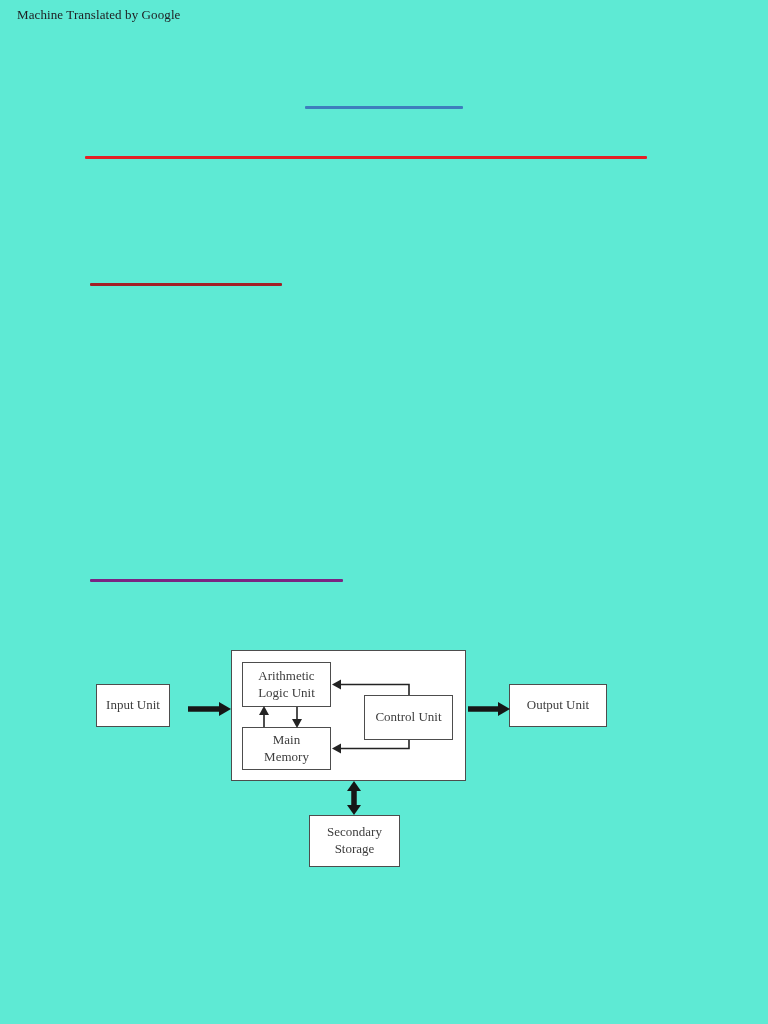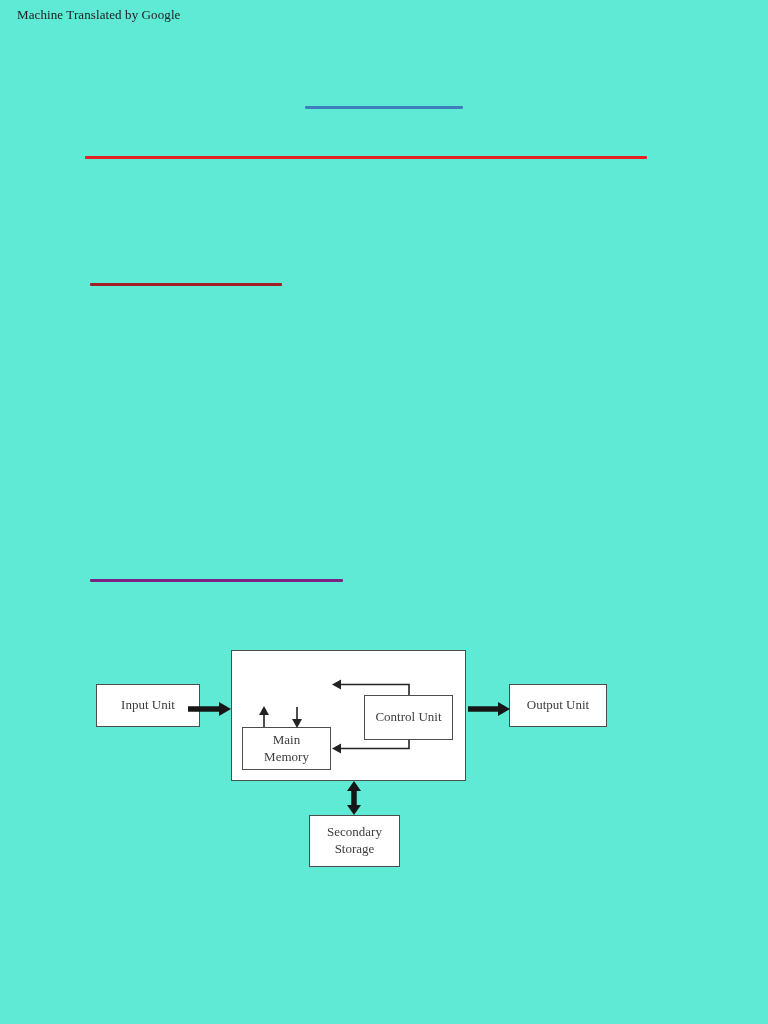--- a/index.html
+++ b/index.html
@@ -29,21 +29,21 @@
   .cpu-box {
     position:absolute; left:231px; top:650px; width:235px; height:131px;
     border:1px solid #4d4d4d; background:#ffffff;
   }
   .box {
     position:absolute; border:1px solid #4d4d4d; background:#ffffff;
     display:flex; align-items:center; justify-content:center;
     text-align:center; font-size:13px; color:#3d3d3d;
     line-height:1.3; white-space:pre-line;
   }
-  .box-input     { left:96px;  top:684px; width:104px; height:43px; }
+  .box-input     { left:96px;  top:684px; width:74px; height:43px; }
   .box-output    { left:509px; top:684px; width:98px; height:43px; }
   .box-alu       { left:242px; top:662px; width:89px; height:45px; }
   .box-mm        { left:242px; top:727px; width:89px; height:43px; }
   .box-control   { left:364px; top:695px; width:89px; height:45px; }
   .box-secondary { left:309px; top:815px; width:91px; height:52px; }
 
   svg.arrows {
     position:absolute; left:0; top:0;
     pointer-events:none;
   }
@@ -67,20 +67,24 @@
 
   <div class="rule rule-purple" style="background-color: rgb(123, 36, 131);"></div>
 
 
   <div class="cpu-box"></div>
 
   <div class="box box-input">
     <span>Input Unit</span>
   </div>
 
+  <div class="box box-alu">
+    <span>Arithmetic
+Logic Unit</span>
+  </div>
 
   <div class="box box-control">
     <span>Control Unit</span>
   </div>
 
   <div class="box box-mm">
     <span>Main
 Memory</span>
   </div>
 

